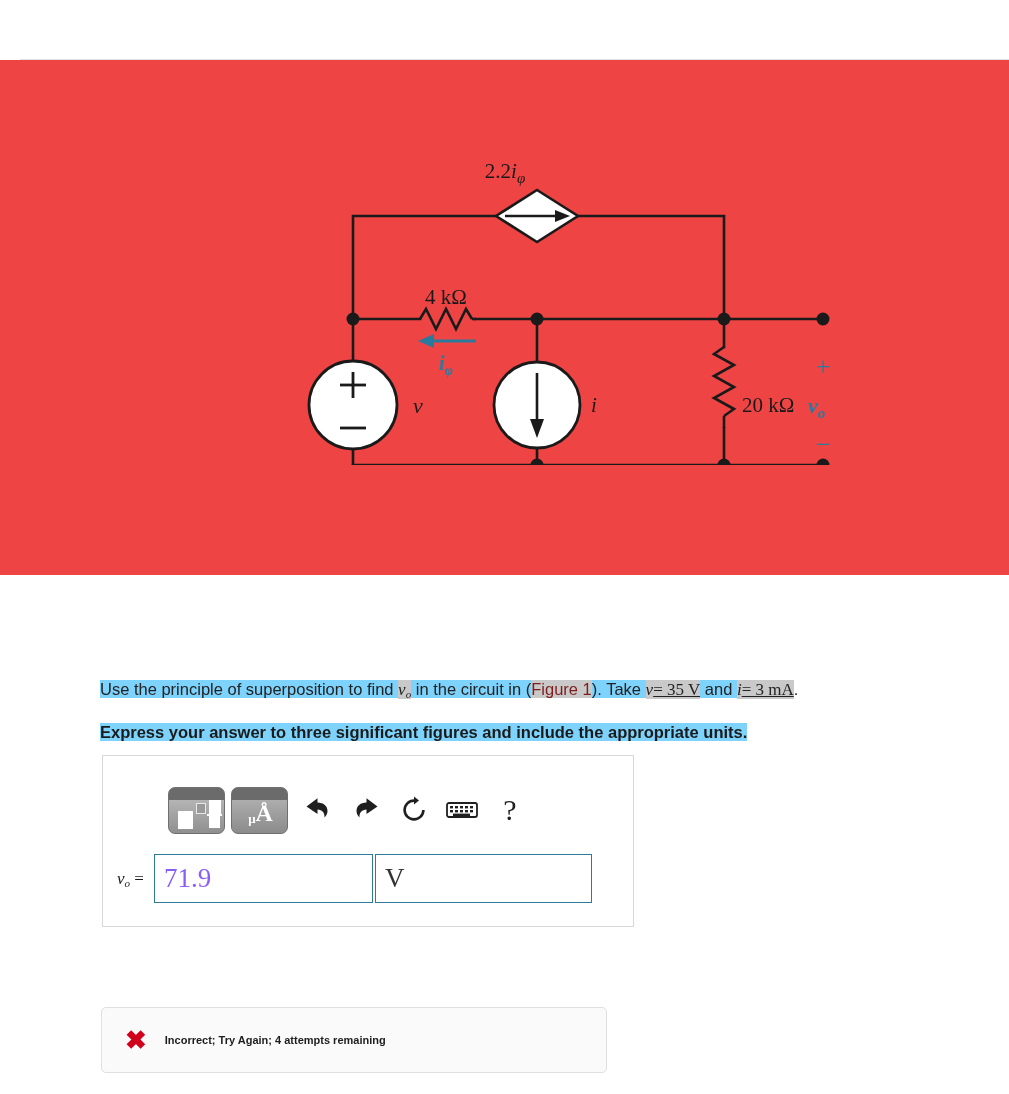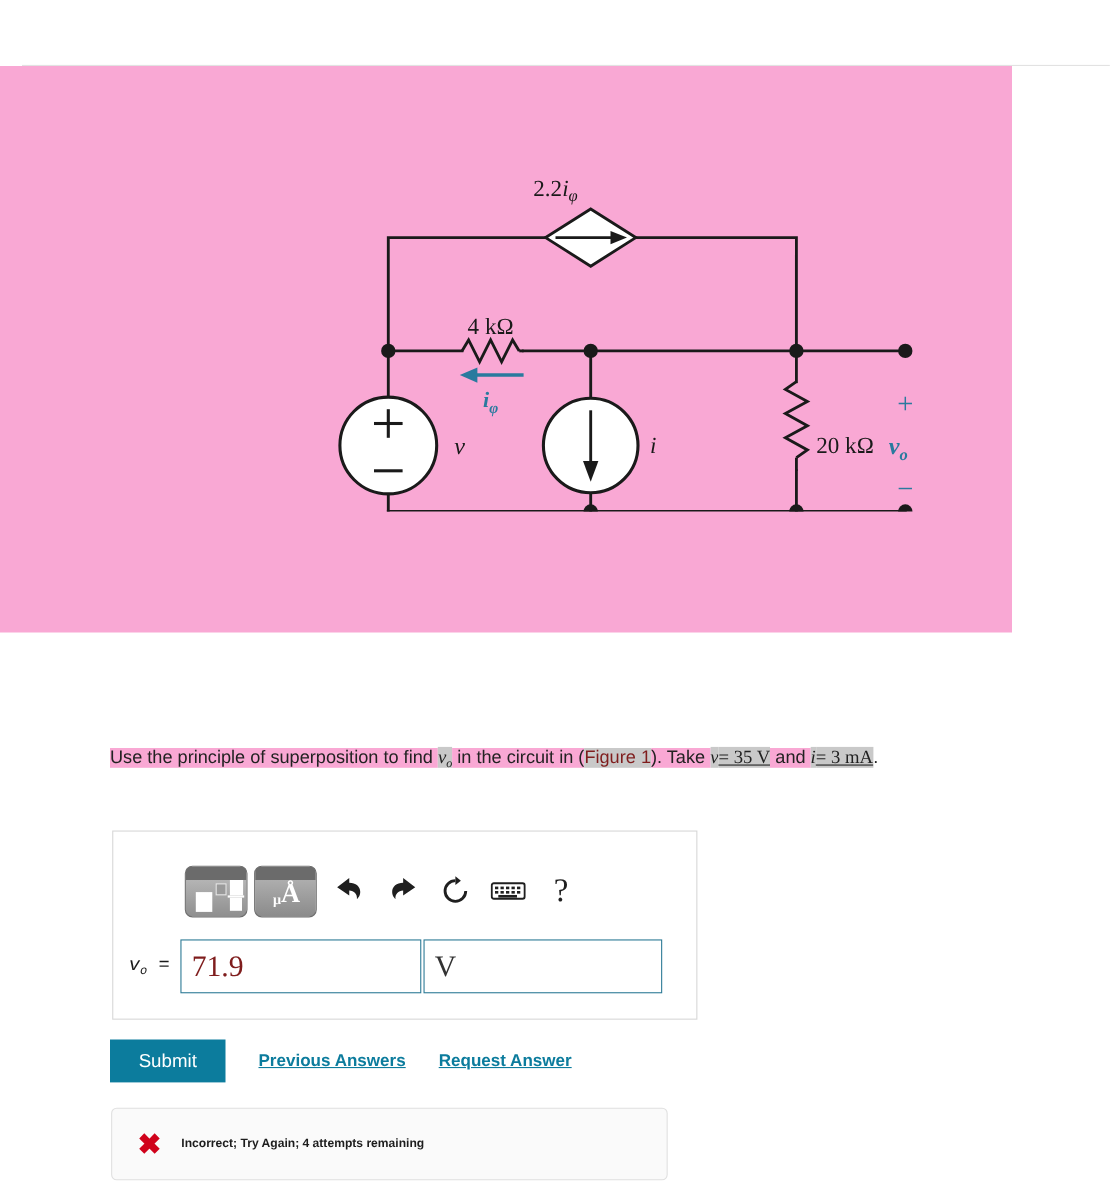--- a/index.html
+++ b/index.html
@@ -45,22 +45,22 @@
     position: absolute;
     left: 20px; top: 59px;
     width: 989px; height: 1px;
     background: #e2e2e2;
   }
 
   
   .figure-area {
     position: absolute;
     left: 0; top: 60px;
-    width: 920px; height: 515px;
-    background: #f9a8d4;
+    width: 1009px; height: 515px;
+    background: #ef4444;
   }
   .circuit-svg {
     position: absolute;
     left: 300px; top: 25px;
   }
 
   
   .parta-bar {
     position: absolute;
     left: 40px; top: 577px;
@@ -97,21 +97,21 @@
     white-space: nowrap;
   }
   .q-line2 {
     margin-top: 12px;
     font-size: 16.5px;
     font-weight: bold;
     line-height: 26px;
     color: #1a1a1a;
     white-space: nowrap;
   }
-  .hl { background: #f9a8d4; }
+  .hl { background: #7dd3fc; }
   .mathitem {
     background: #c9c9c9;
     font-family: "Liberation Serif", serif;
     font-style: italic;
     font-size: 17px;
   }
   .mathitem .sub {
     font-size: 11px;
     vertical-align: -3px;
     font-style: italic;
@@ -185,35 +185,35 @@
     color: #1f1f1f;
     line-height: 1;
   }
   .ans-row {
     position: absolute;
     left: 14px; top: 98px;
     display: flex;
     align-items: center;
   }
   .ans-label {
-    font-family: Liberation Mono, monospace;
+    font-family: Liberation Serif, serif;
     font-size: 17px;
     font-style: italic;
     margin-right: 10px;
     white-space: nowrap;
   }
   .ans-label .sub { font-size: 11px; vertical-align: -3px; }
   .ans-label .eq { font-style: normal; }
   .ans-input {
     width: 219px; height: 49px;
     border: 1px solid #2d7b96;
     background: #ffffff;
     font-family: "Liberation Serif", serif;
     font-size: 27px;
-    color: #7f1d1d;
+    color: #8b5cf6;
     padding: 0 9px;
     line-height: 47px;
     cursor: text;
   }
   .unit-input {
     width: 217px; height: 49px;
     border: 1px solid #2d7b96;
     background: #ffffff;
     font-family: "Liberation Serif", serif;
     font-size: 27px;
@@ -368,20 +368,21 @@
       </text>
 
       <text x="523" y="290" text-anchor="middle" font-family="Liberation Serif, serif" font-size="26" fill="#2a7a9e">+</text>
       <text x="523" y="368" text-anchor="middle" font-family="Liberation Serif, serif" font-size="26" fill="#2a7a9e">−</text>
     </svg>
   </div>
 
 
   <div class="question-block">
     <div class="q-line1"><span class="hl">Use the principle of superposition to find </span><span class="mathitem"><span>v</span><span class="sub">o</span></span><span class="hl"> in the circuit in (</span><span class="figlink">Figure 1</span><span class="hl">). Take </span><span class="mathitem">v</span><span class="mathval">= 35 V</span><span class="hl"> and </span><span class="mathitem">i</span><span class="mathval">= 3 mA</span><span>.</span></div>
+    <div class="q-line2"><span class="hl">Express your answer to three significant figures and include the appropriate units.</span></div>
   </div>
 
   <div class="answer-panel">
 
     <div class="tool-row">
 
       <div class="pal-btn">
         <span class="sq s1"></span>
         <span class="sq s2"></span>
         <span class="sq s3"></span>
@@ -436,24 +437,19 @@
       </div>
     </div>
 
     <div class="ans-row">
       <span class="ans-label"><span>v</span><span class="sub">o</span><span class="eq"> =</span></span>
       <div class="ans-input" placeholder="">71.9</div>
       <div class="unit-input" placeholder="">V</div>
     </div>
   </div>
 
-  <div class="submit-row">
-    <button class="submit-btn">Submit</button>
-    <span class="link-btn">Previous Answers</span>
-    <span class="link-btn">Request Answer</span>
-  </div>
 
   <div class="feedback">
     <span class="x-mark">✖</span>
     <span class="fb-text">Incorrect; Try Again; 4 attempts remaining</span>
   </div>
 
 </div>
 
 </body></html>

